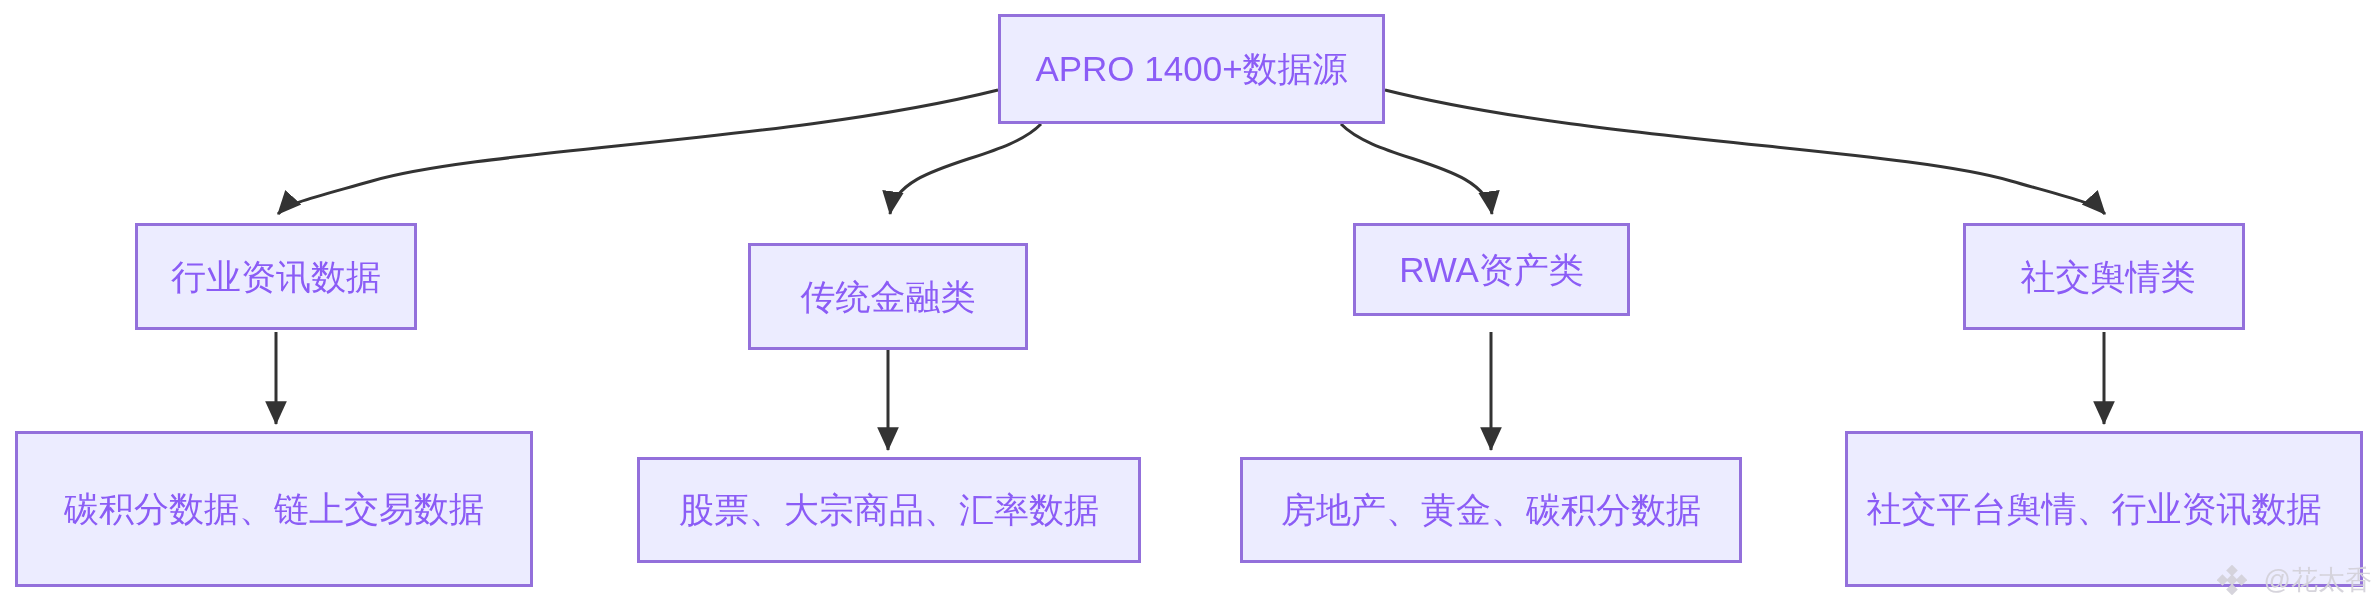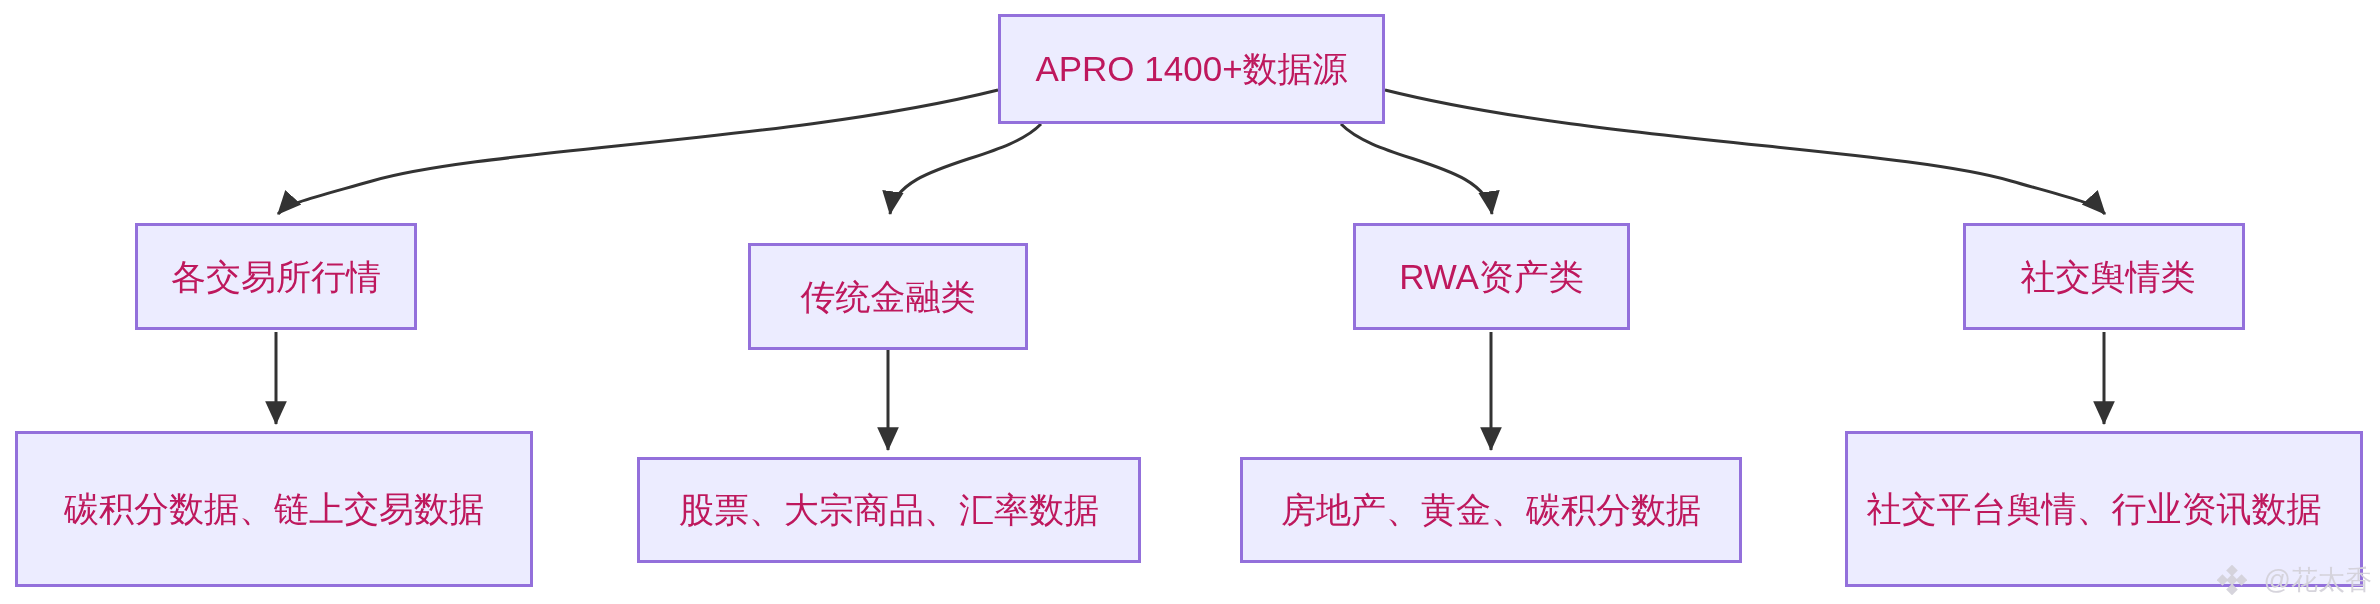--- a/index.html
+++ b/index.html
@@ -25,21 +25,21 @@
   .edges path.edge {
     fill: none;
     stroke: #333333;
     stroke-width: 3px;
   }
   .node {
     position: absolute;
     box-sizing: border-box;
     background: #ECECFF;
     border: 3px solid #9370DB;
-    color: #be185d;
+    color: #8b5cf6;
     display: flex;
     align-items: center;
     justify-content: center;
     text-align: right;
     font-size: 35px;
     line-height: 50px;
   }
   .node .label {
     display: block;
   }
@@ -83,26 +83,26 @@
     <path class="edge" d="M 888 332 L 888 450" marker-end="url(#arrowhead)"></path>
     <path class="edge" d="M 1491 332 L 1491 450" marker-end="url(#arrowhead)"></path>
     <path class="edge" d="M 2104 332 L 2104 424" marker-end="url(#arrowhead)"></path>
   </svg>
 
   <div class="node root" style="left:998px; top:14px; width:387px; height:110px;">
     <span class="label">APRO 1400+数据源</span>
   </div>
 
   <div class="node category" style="left:135px; top:223px; width:282px; height:107px;">
-    <span class="label">各交易所行情</span>
+    <span class="label">行业资讯数据</span>
   </div>
   <div class="node category" style="left:748px; top:223px; width:280px; height:107px;margin-top:20px;">
     <span class="label">传统金融类</span>
   </div>
-  <div class="node category" style="left:1353px; top:223px; width:277px; height:107px;">
+  <div class="node category" style="left:1353px; top:223px; width:277px; height:93px;">
     <span class="label">RWA资产类</span>
   </div>
   <div class="node category" style="left:1963px; top:223px; width:282px; height:107px;padding-left:8px;">
     <span class="label">社交舆情类</span>
   </div>
 
   <div class="node detail" style="left:15px; top:431px; width:518px; height:156px;">
     <span class="label">碳积分数据、链上交易数据</span>
   </div>
   <div class="node detail oneline" style="left:637px; top:457px; width:504px; height:106px;">

